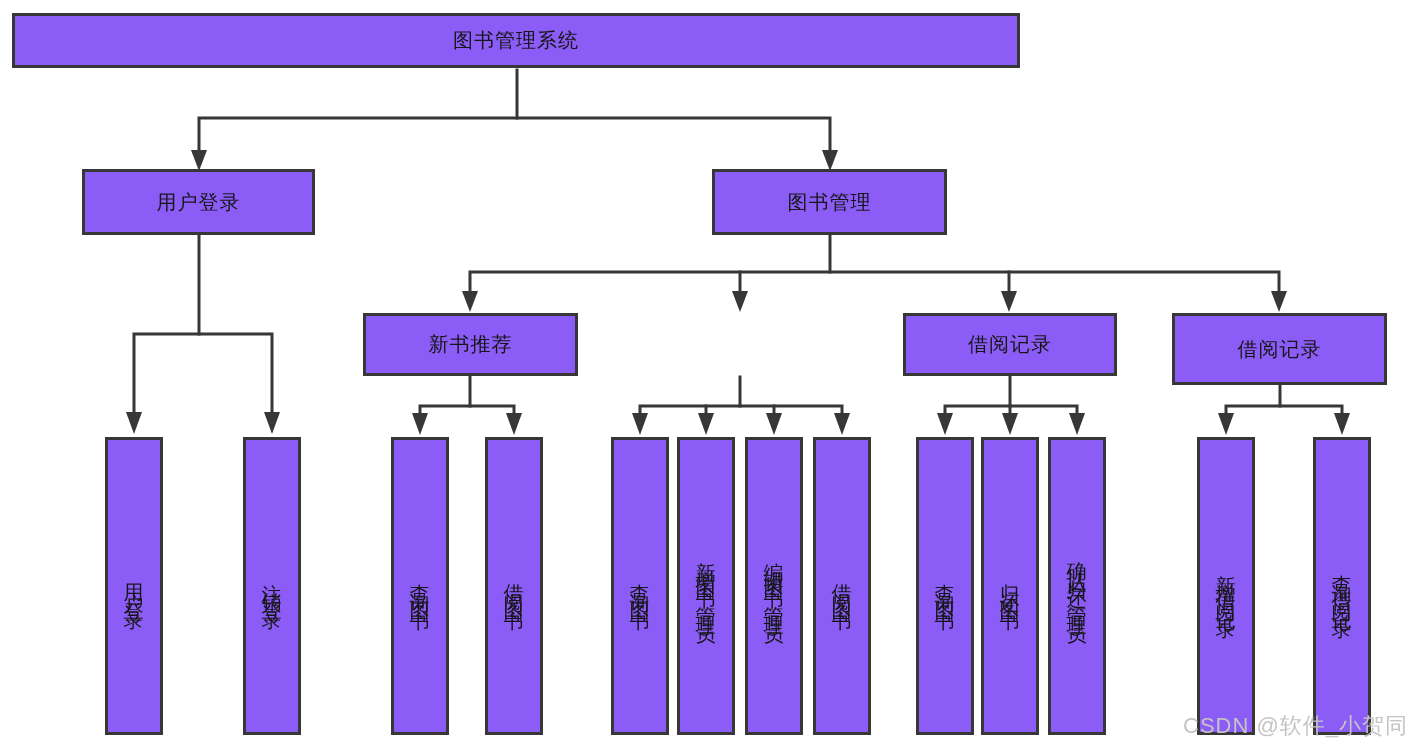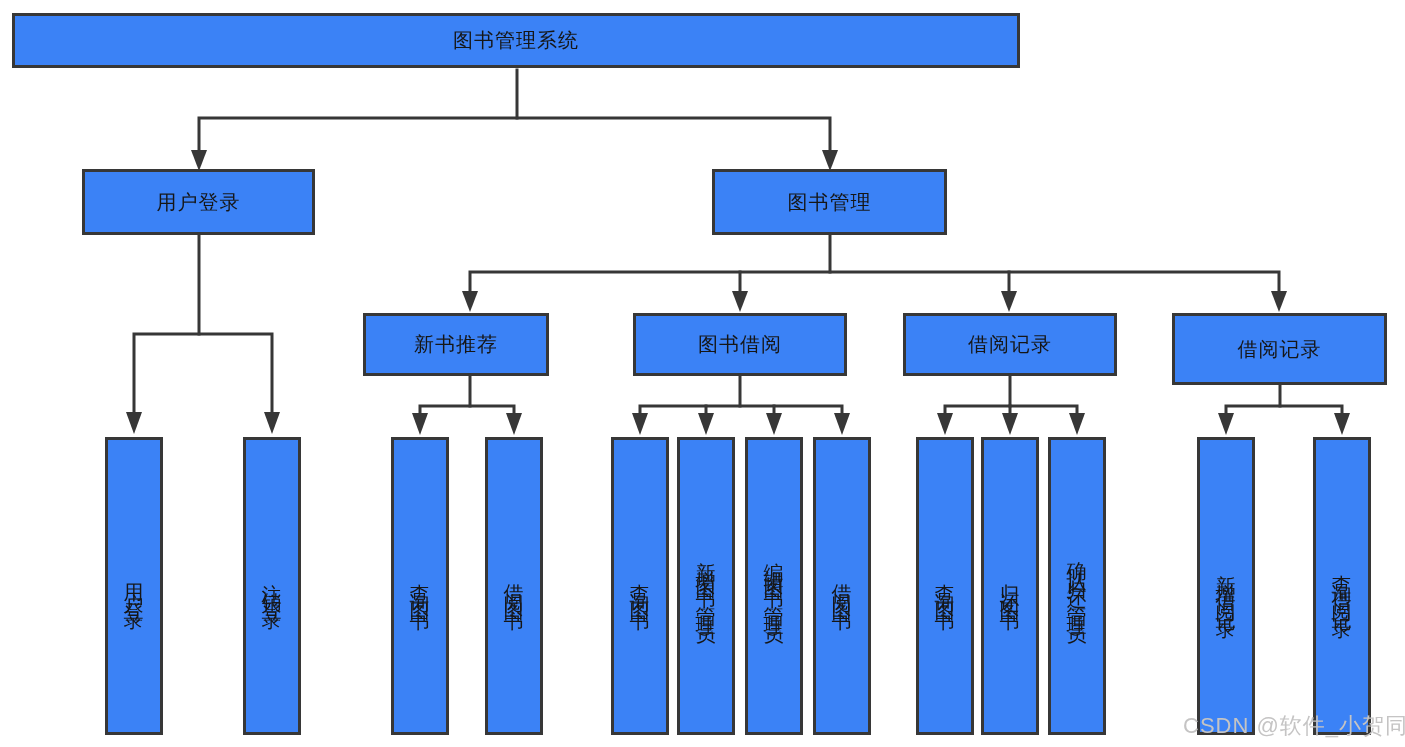--- a/index.html
+++ b/index.html
@@ -22,21 +22,21 @@
     stroke: #373737;
     stroke-width: 3;
     stroke-linecap: square;
     stroke-linejoin: miter;
   }
   svg.connectors polygon { fill: #373737; stroke: none; }
   .node {
     position: absolute;
     box-sizing: border-box;
     border: 3px solid #373737;
-    background: #3b82f6;
+    background: #8b5cf6;
     display: flex;
     align-items: center;
     justify-content: center;
     color: #161616;
     z-index: 2;
   }
   .node--h span {
     font-size: 20px;
     letter-spacing: 1px;
     white-space: nowrap;
@@ -131,25 +131,22 @@
     <span>图书管理系统</span>
   </div>
 
   <div class="node node--h" style="left:82px; top:169px; width:233px; height:66px;">
     <span>用户登录</span>
   </div>
   <div class="node node--h" style="left:712px; top:169px; width:235px; height:66px;">
     <span>图书管理</span>
   </div>
 
-  <div class="node node--h" style="left:363px; top:313px; width:186px; height:63px;font-family:Liberation Serif, serif;">
+  <div class="node node--h" style="left:363px; top:313px; width:215px; height:63px;font-family:Liberation Serif, serif;">
     <span>新书推荐</span>
-  </div>
-  <div class="node node--h" style="left:633px; top:313px; width:214px; height:63px;">
-    <span>图书借阅</span>
   </div>
   <div class="node node--h" style="left:903px; top:313px; width:214px; height:63px;">
     <span>借阅记录</span>
   </div>
   <div class="node node--h" style="left:1172px; top:313px; width:215px; height:72px;">
     <span>借阅记录</span>
   </div>
 
   <div class="node node--v" style="left:105px; top:437px; width:58px; height:298px;">
     <span>用户登录</span>

